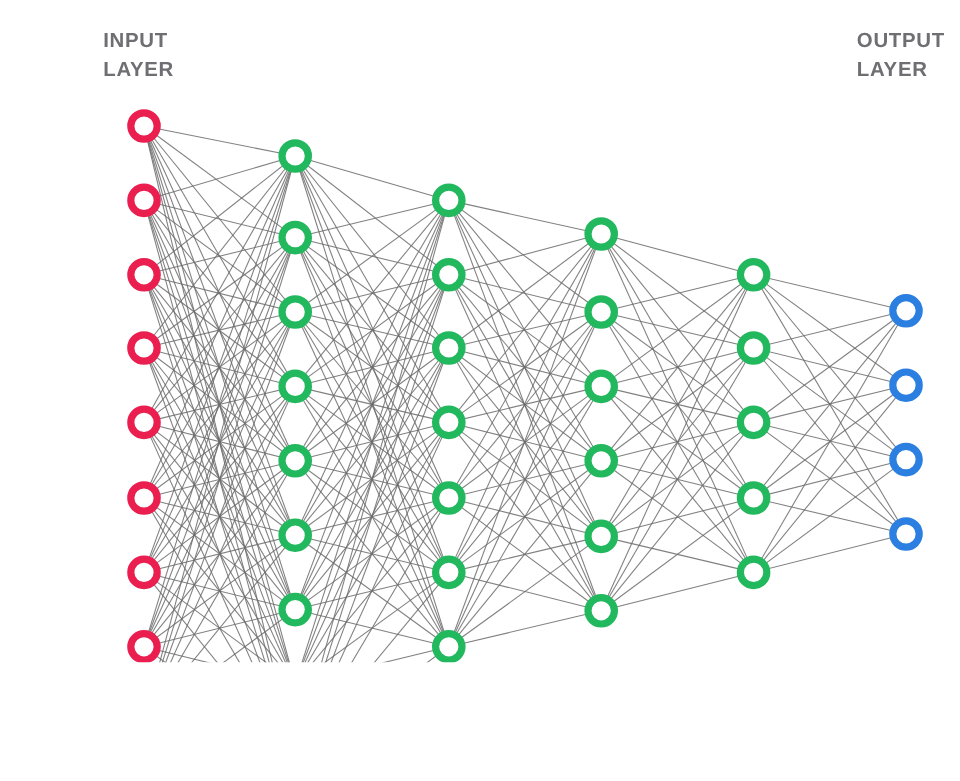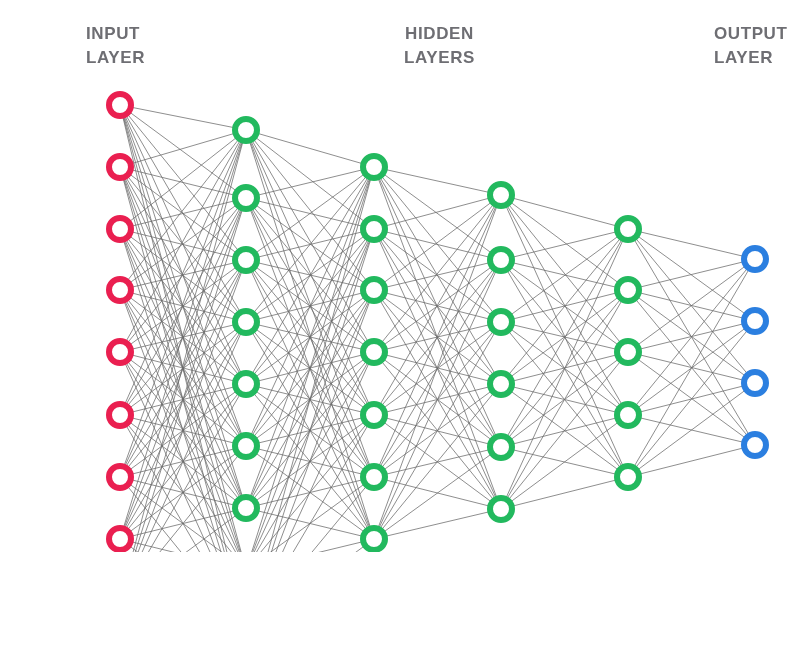--- a/index.html
+++ b/index.html
@@ -326,19 +326,17 @@
         <circle cx="717" cy="259" r="11" fill="#ffffff" stroke="#2b7fe0" stroke-width="6"></circle>
         <circle cx="717" cy="321" r="11" fill="#ffffff" stroke="#2b7fe0" stroke-width="6"></circle>
         <circle cx="717" cy="383" r="11" fill="#ffffff" stroke="#2b7fe0" stroke-width="6"></circle>
         <circle cx="717" cy="445" r="11" fill="#ffffff" stroke="#2b7fe0" stroke-width="6"></circle>
       </g>
   </svg>
 
   <div class="layer-label" id="label-input">INPUT
 LAYER</div>
 
-  <div class="layer-label" id="label-hidden">HIDDEN
-LAYERS</div>
 
   <div class="layer-label" id="label-output">OUTPUT
 LAYER</div>
 
 </div>
 
 </body></html>

